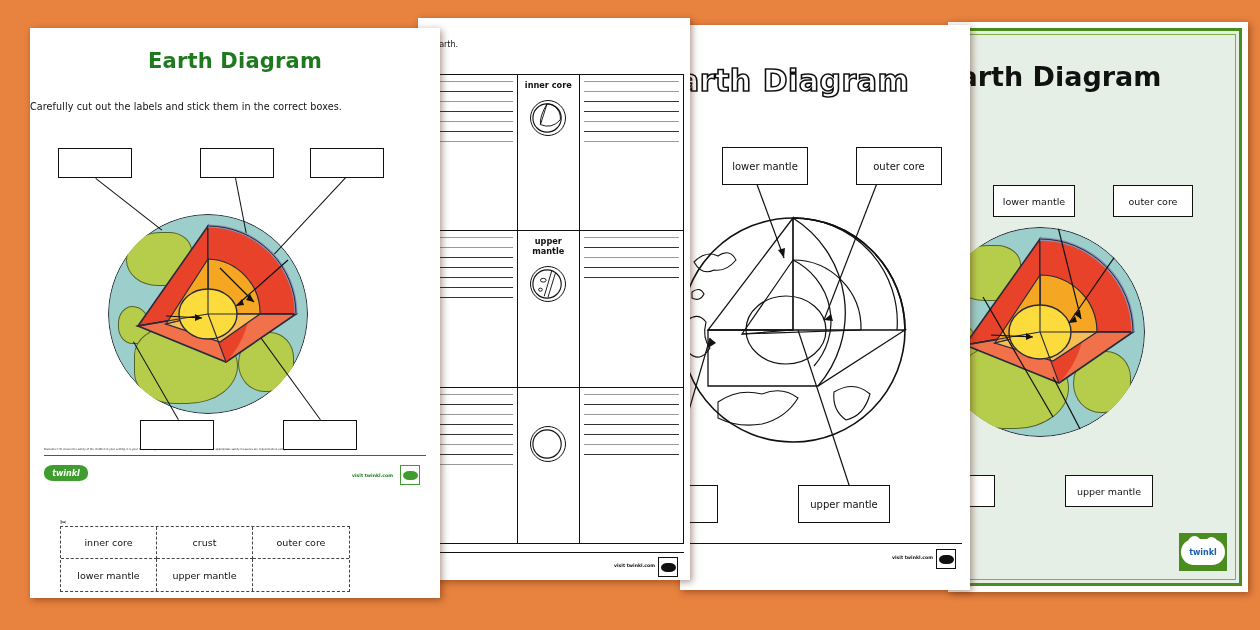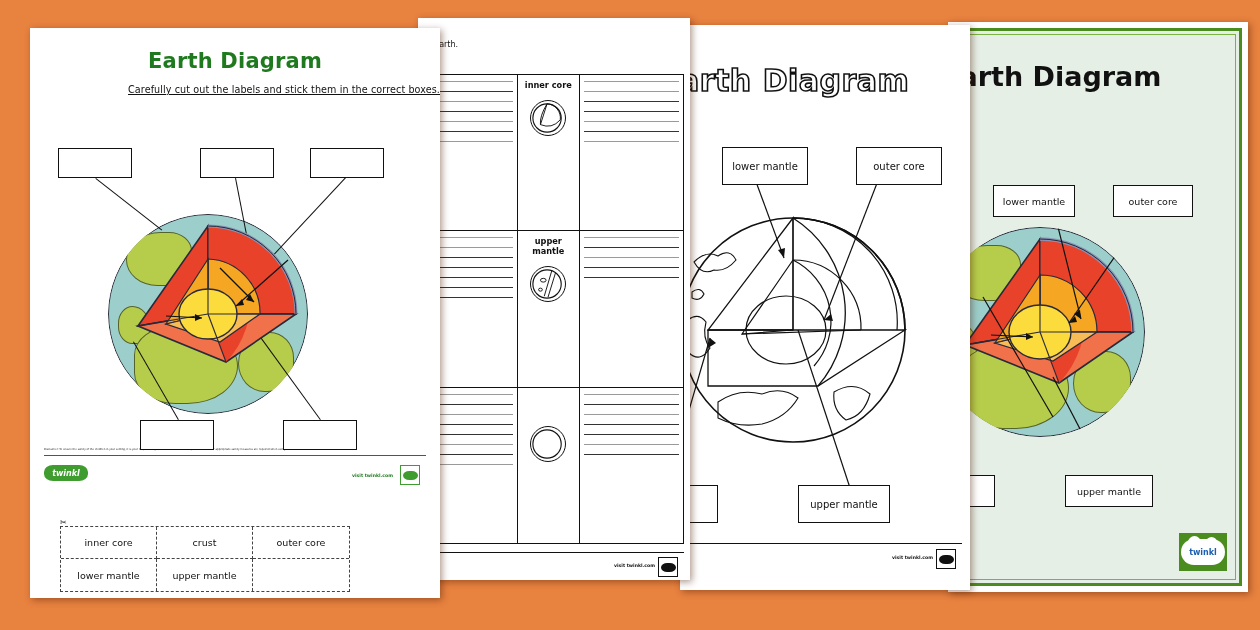--- a/index.html
+++ b/index.html
@@ -26,26 +26,25 @@
   .p1-title {
     text-align: center;
     color: #1f7a1f;
     font-family: "DejaVu Sans", sans-serif;
     font-weight: bold;
     font-size: 21px;
     letter-spacing: .2px;
     margin-top: 21px;
   }
   .p1-sub {
-    text-align: right;
+    text-align: left;
     font-size: 9.6px;
     color: #111;
-    margin-top: 11px;
+    margin-top: 28px;
     letter-spacing: .1px;
-    text-decoration: underline;
   }
 
   .lbl-box {
     position: absolute;
     border: 1.6px solid #111;
     background: #fff;
     z-index: 6;
   }
 
   

